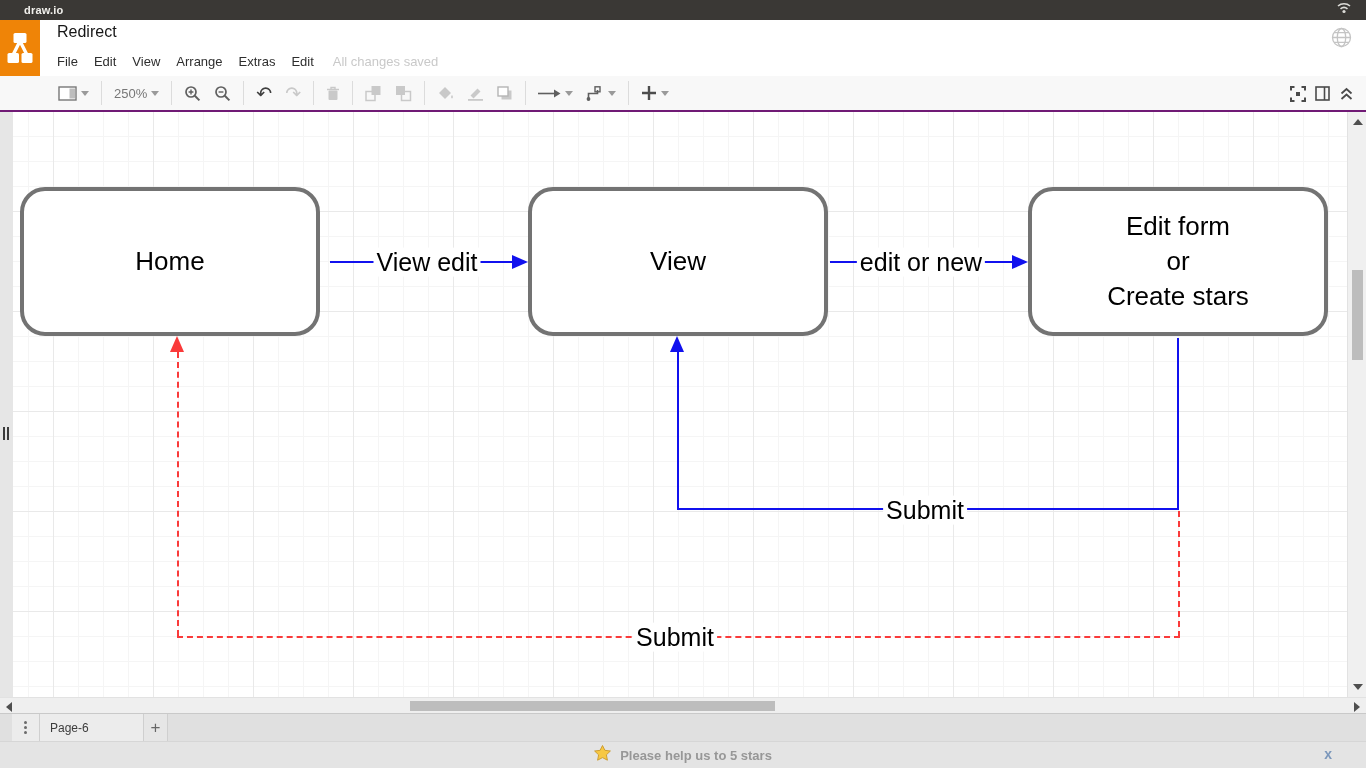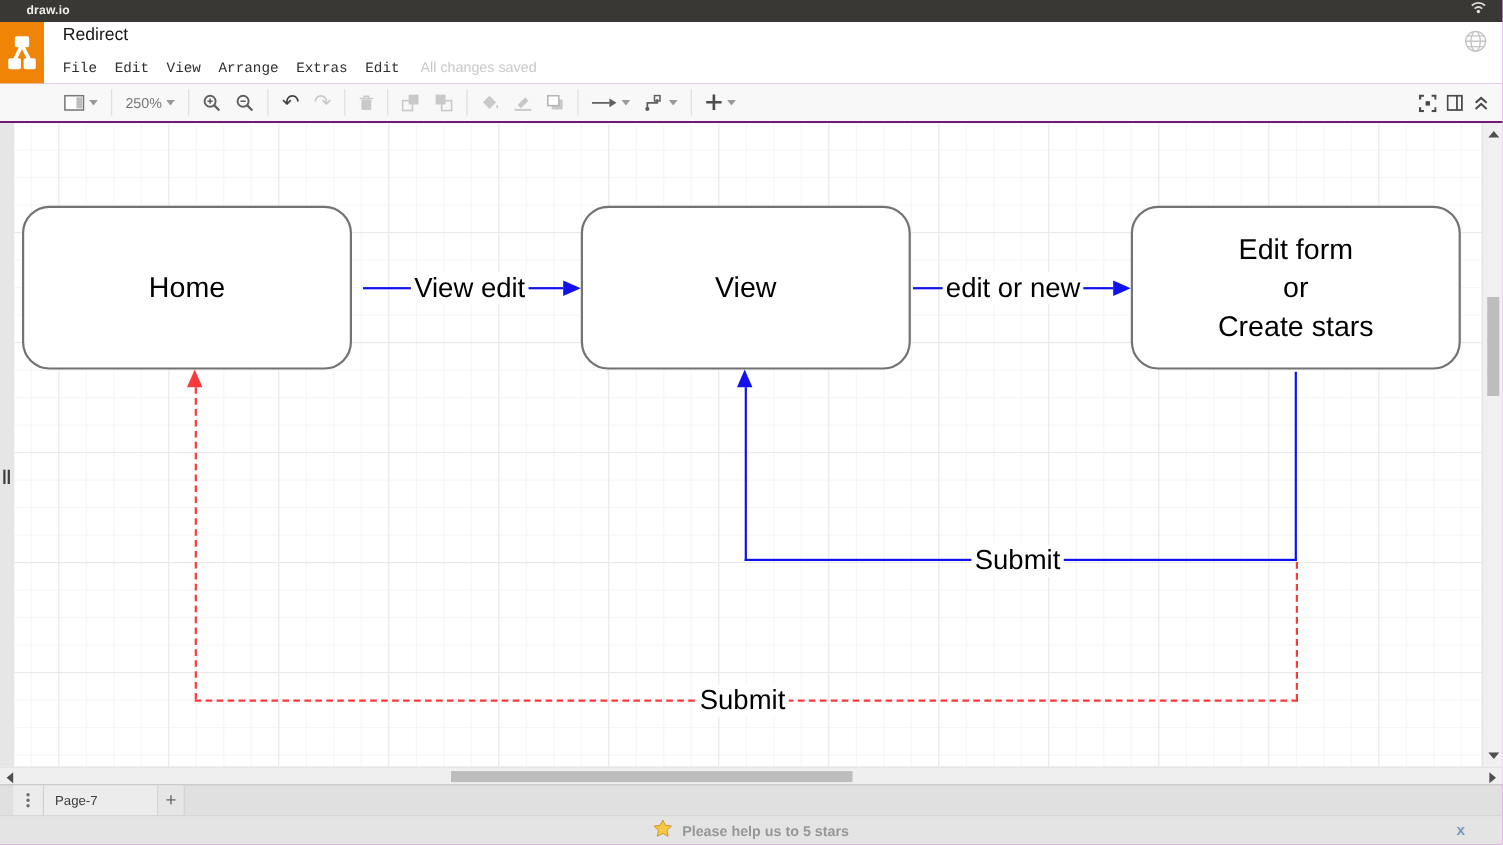--- a/index.html
+++ b/index.html
@@ -1,33 +1,33 @@
 <!DOCTYPE html>
 <html><head>
 <meta charset="utf-8">
 <style>
   * { margin:0; padding:0; box-sizing:border-box; }
   html,body { width:1366px; height:768px; overflow:hidden;
     font-family:"Liberation Sans", sans-serif; }
-  #app { position:relative; width:1366px; height:768px; background:#a21caf; }
+  #app { position:relative; width:1366px; height:768px; background:#fde047; }
 
   
   #titlebar { position:absolute; left:0; top:0; width:1366px; height:20px;
     background:#3a3835; color:#f1f0ec; display:flex; align-items:center; }
   #titlebar .appname { font-size:11px; font-weight:bold; margin-left:24px; letter-spacing:.2px; }
   #tray { position:absolute; right:8px; top:0; height:20px; display:flex; align-items:center; gap:11px;flex-direction:column; }
   #tray .time { font-size:11px; color:#f4f3ef; }
 
   
   #header { position:absolute; left:0; top:20px; width:1366px; height:56px; background:#ffffff; }
   #logo { position:absolute; left:0; top:0; width:40px; height:56px; background:#ef8407;
     display:flex; align-items:center; justify-content:center; }
   #doc-title { position:absolute; left:57px; top:3px; font-size:16px; color:#161616; }
   #menubar { position:absolute; left:57px; bottom:7px; display:flex; gap:16px; align-items:baseline; }
-  #menubar .menu { font-size:13px; color:#2e2e2e; cursor:default;font-family:Liberation Mono, monospace; }
+  #menubar .menu { font-size:13px; color:#2e2e2e; cursor:default; }
   #menubar .status { font-size:13px; color:#c9c9c9; margin-left:3px; }
   #globe { position:absolute; right:14px; top:7px; }
 
   
   #toolbar { position:absolute; left:0; top:76px; width:1366px; height:36px;
     background:#f8f8f8; border-bottom:2px solid #701a75;
     display:flex; align-items:center; padding-left:58px; }
   .tgroup { display:flex; align-items:center; gap:13px; }
   .tsep { width:1px; height:24px; background:#dcdcdc; margin:0 12px; }
   .tbtn { display:flex; align-items:center; gap:4px; cursor:pointer; }
@@ -45,21 +45,21 @@
       linear-gradient(to bottom,#e9e9e9 1px,transparent 1px),
       linear-gradient(to right,#f5f5f5 1px,transparent 1px),
       linear-gradient(to bottom,#f5f5f5 1px,transparent 1px);
     background-size:100px 100px,100px 100px,25px 25px,25px 25px;
     background-position:40px 0px,0px 99px,15px 0px,0px 24px; }
   #leftstrip { position:absolute; left:0; top:0; width:13px; height:585px; background:#e6e6e6; }
   #leftgrip { position:absolute; left:3px; top:315px; width:6px; height:13px;
     border-left:2px solid #3c3c3c; border-right:2px solid #3c3c3c; }
 
   .node { position:absolute; width:300px; height:149px; background:#fff;
-    border:2px solid #737373; border-radius:25px; display:flex; align-items:center;
+    border:4px solid #737373; border-radius:25px; display:flex; align-items:center;
     justify-content:center; text-align:center; font-size:26px; color:#000; line-height:35px; z-index:3; }
   #node-home { left:20px; top:75px; }
   #node-llist { left:528px; top:75px; }
   #node-editform { left:1028px; top:75px; }
 
   .hline-b { position:absolute; height:2px; background:#1111ee; z-index:1; }
   .vline-b { position:absolute; width:2px;  background:#1111ee; z-index:1; }
   .hline-r { position:absolute; height:0; border-top:2px dashed #fa3a3a; z-index:1; }
   .vline-r { position:absolute; width:0;  border-left:2px dashed #fa3a3a; z-index:1; }
   .head-right { position:absolute; width:0; height:0; z-index:2;
@@ -374,21 +374,21 @@
 
   <div id="pagebar">
     <div id="pages-menu-btn">
       <span class="dots">
           <i></i>
           <i></i>
           <i></i>
         </span>
     </div>
     <div id="page-tab">
-      <span>Page-7</span>
+      <span>Page-6</span>
     </div>
     <div id="add-page">
       <span>+</span>
     </div>
   </div>
 
   <div id="banner">
     <span><svg width="17" height="16">
           <path d="M8.5 0.5 L10.9 5.3 L16.4 6 L12.4 9.8 L13.4 15.2 L8.5 12.6 L3.6 15.2 L4.6 9.8 L0.6 6 L6.1 5.3 Z" fill="#f7c843" stroke="#c9982a" stroke-width="0.9"></path>
         </svg></span>

